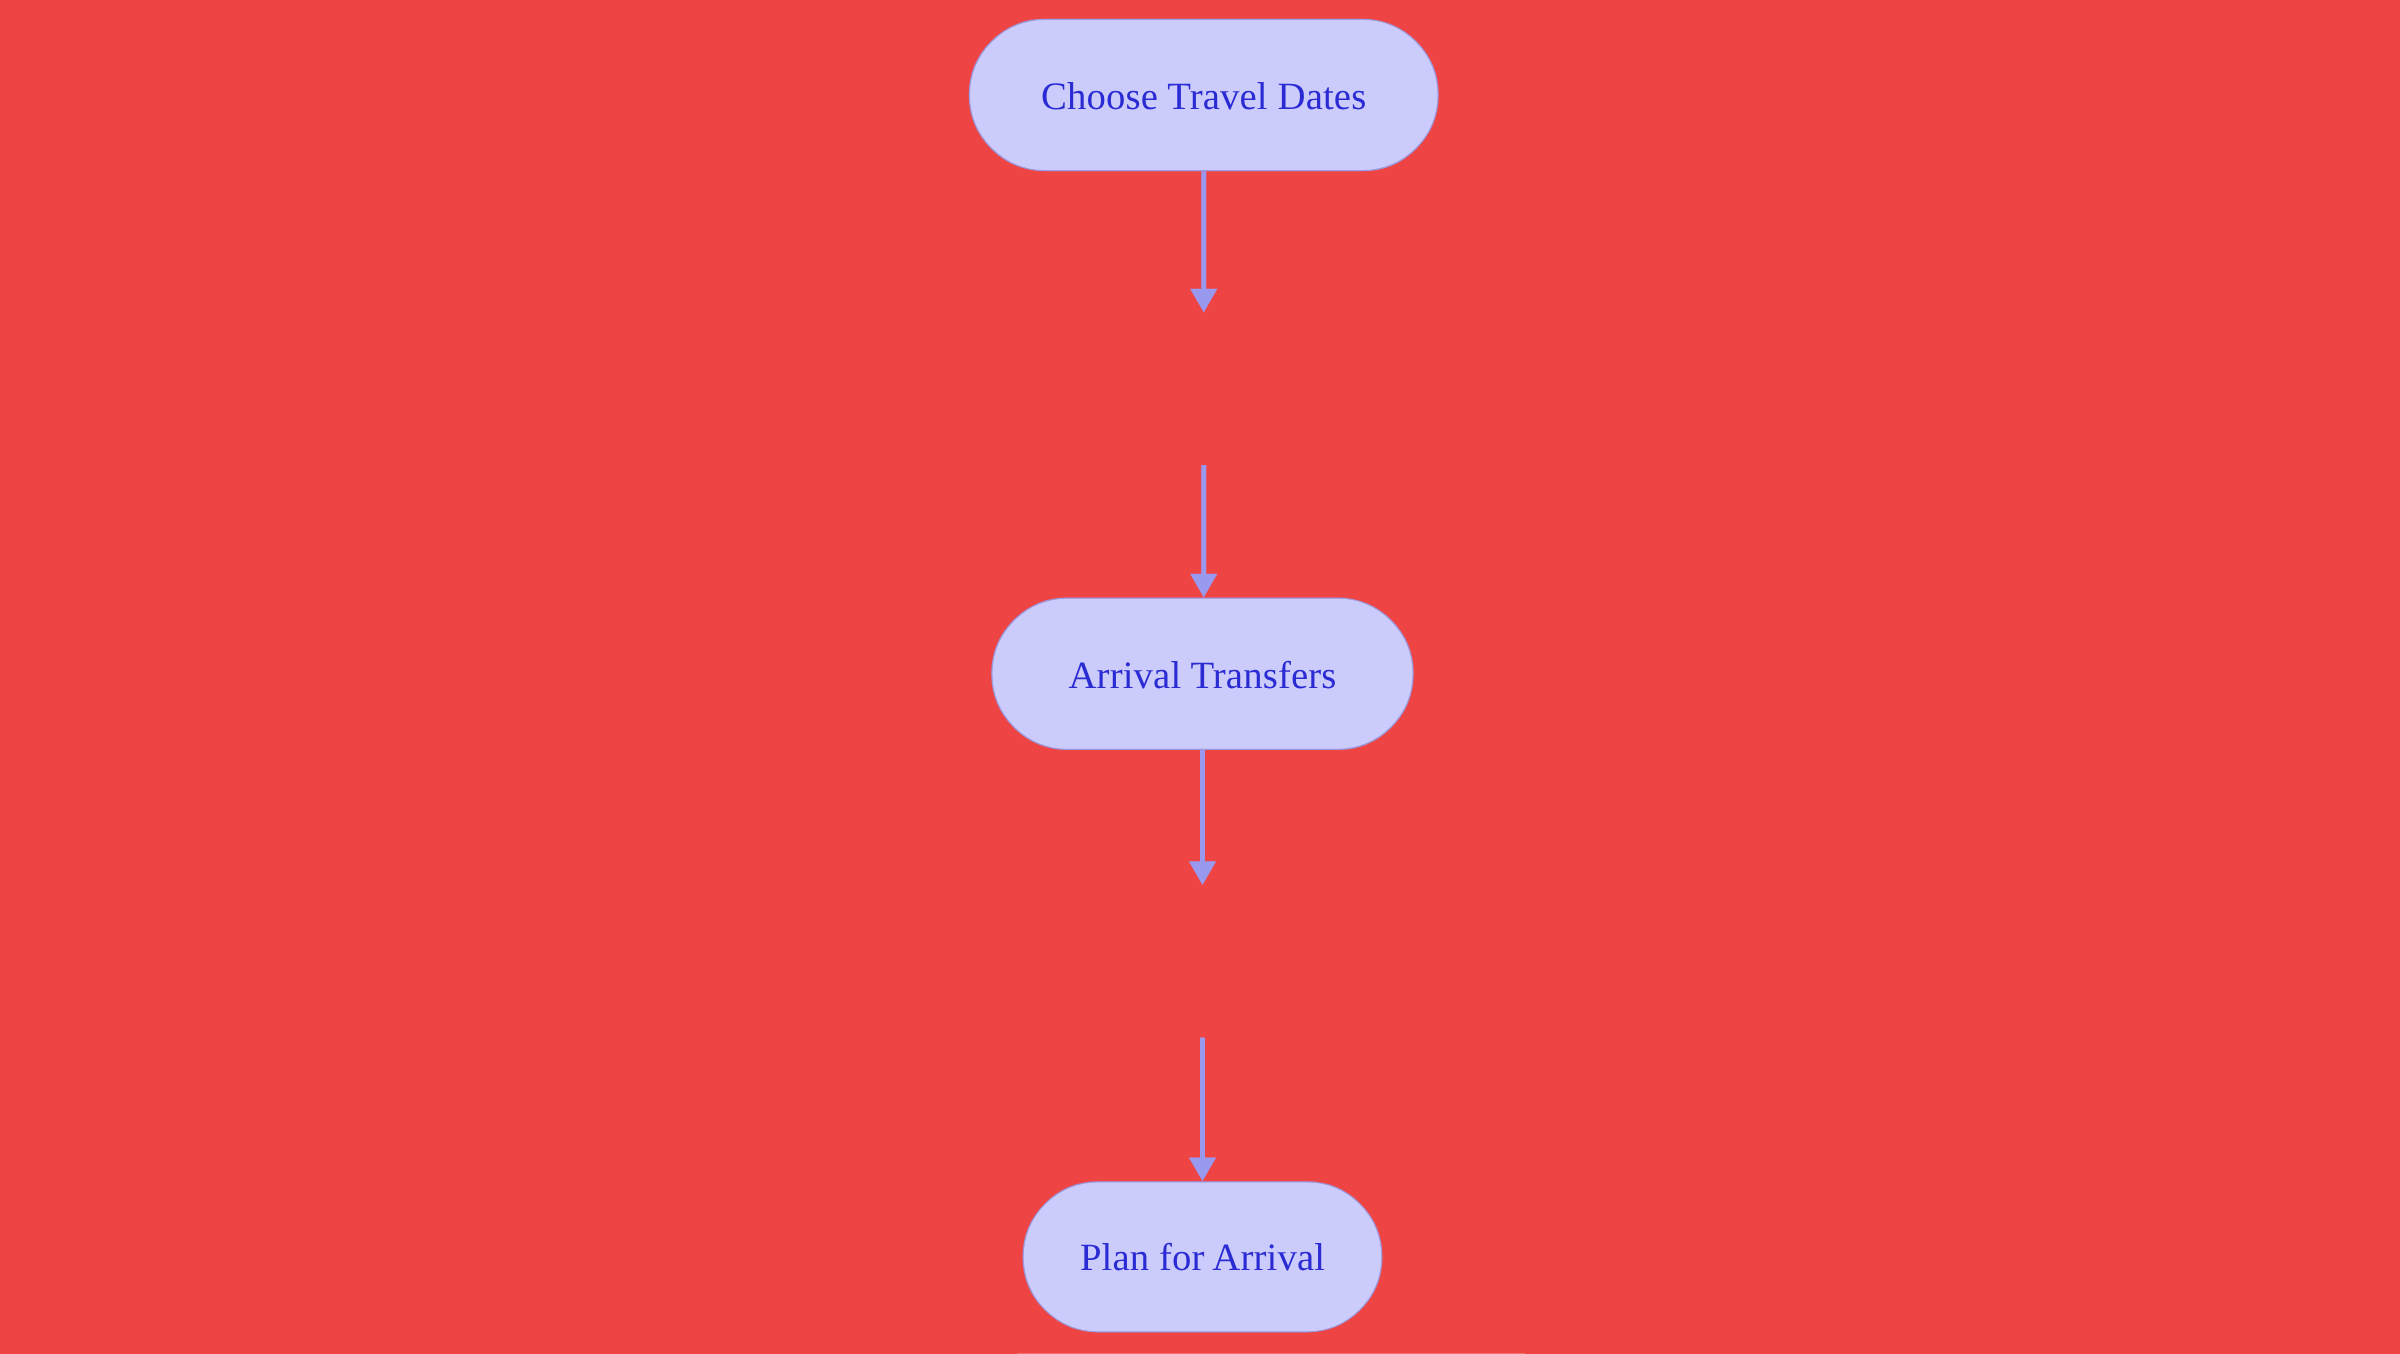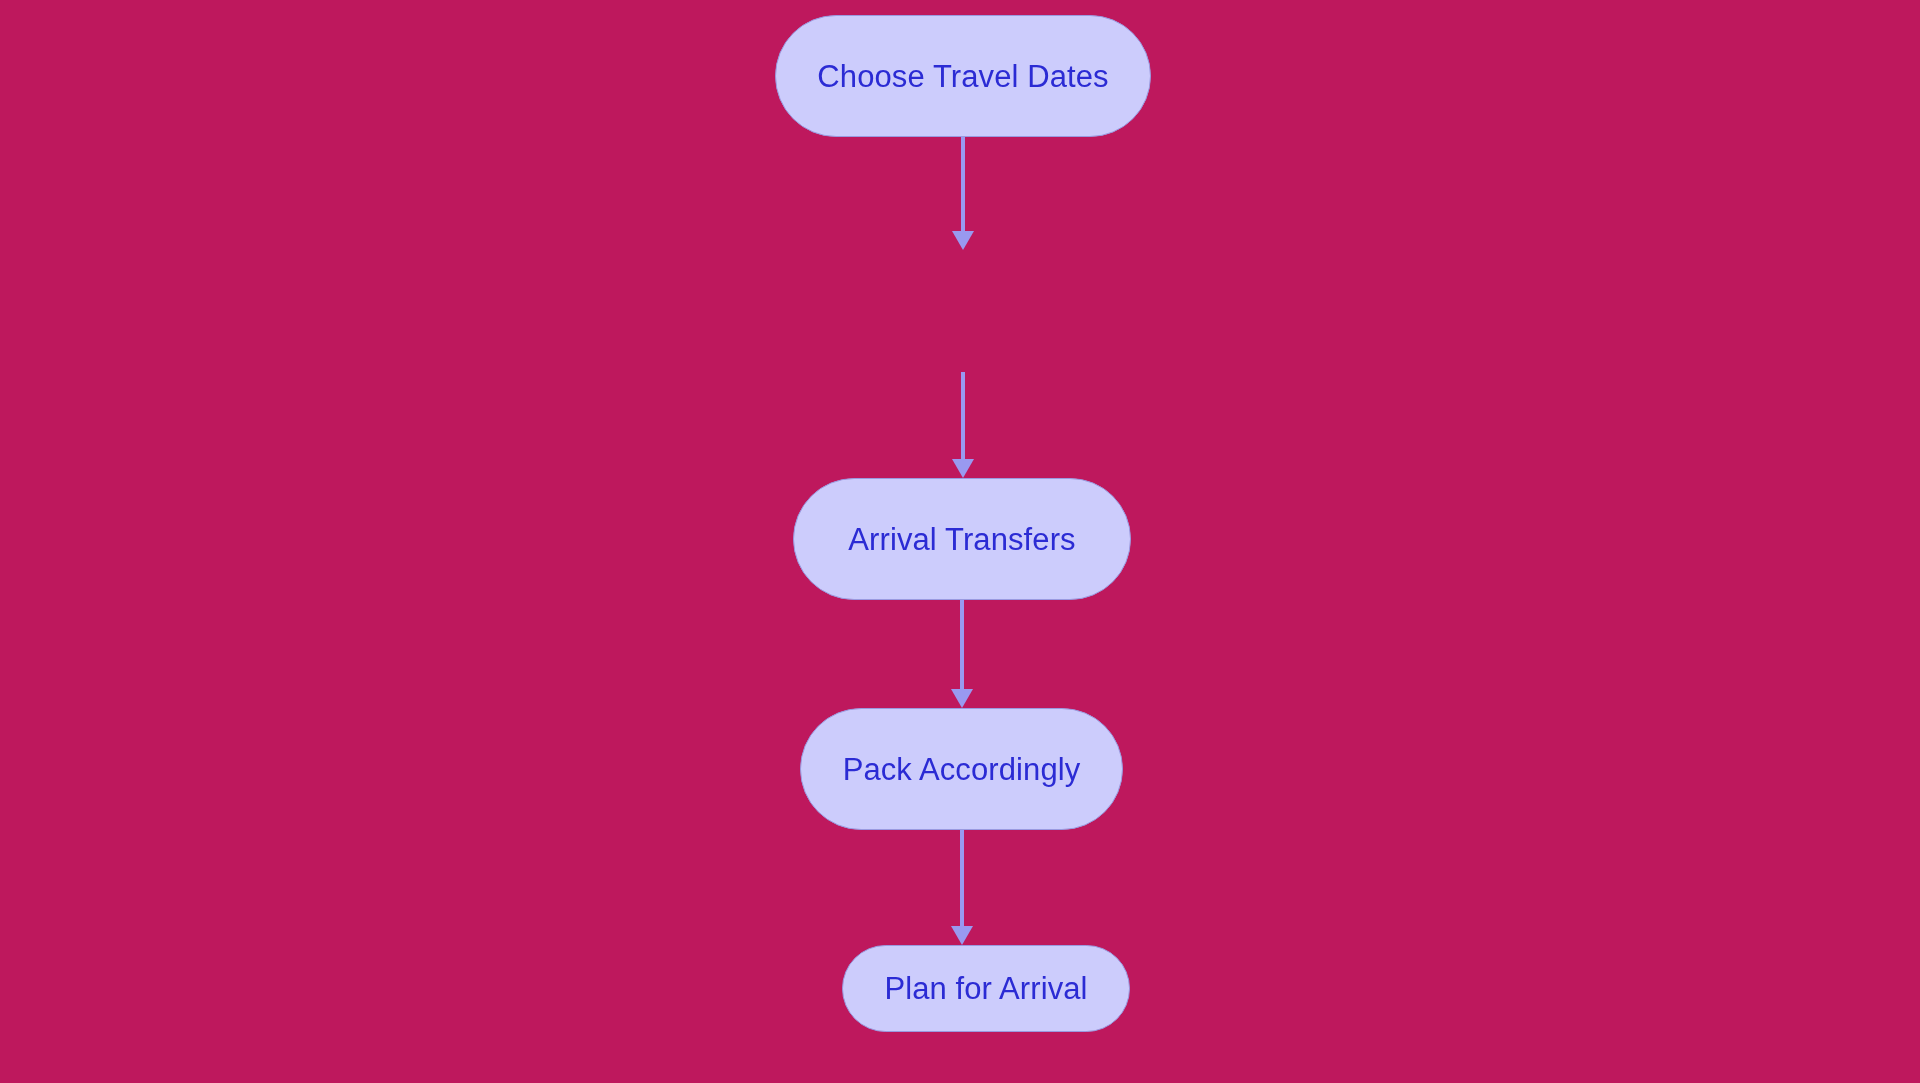--- a/index.html
+++ b/index.html
@@ -11,21 +11,22 @@
   body {
     width: 1920px;
     height: 1083px;
     font-family: "Liberation Sans", "DejaVu Sans", sans-serif;
     overflow: hidden;
   }
   #flowchart-canvas {
     position: relative;
     width: 1920px;
     height: 1083px;
-    background: #be185d;
+    background: #ef4444;
+    font-family: Liberation Serif, serif;
   }
   .flow-node {
     position: absolute;
     box-sizing: border-box;
     background: #ccccfc;
     border: 1.6px solid #9a9ae0;
     border-radius: 999px;
     display: flex;
     align-items: center;
     justify-content: center;
@@ -79,21 +80,18 @@
       </g>
     </svg>
 
   <div id="node-layer" style="position:absolute; left:0; top:0; width:1920px; height:1083px;">
       <div class="flow-node" style="left: 775px; top: 15px; width: 376px; height: 122px;">
         <span class="node-label">Choose Travel Dates</span>
       </div>
       <div class="flow-node" style="left: 793px; top: 478px; width: 338px; height: 122px;">
         <span class="node-label">Arrival Transfers</span>
       </div>
-      <div class="flow-node" style="left: 800px; top: 708px; width: 323px; height: 122px;">
-        <span class="node-label">Pack Accordingly</span>
-      </div>
-      <div class="flow-node" style="left: 842px; top: 945px; width: 288px; height: 87px;">
+      <div class="flow-node" style="left: 818px; top: 945px; width: 288px; height: 121px;">
         <span class="node-label">Plan for Arrival</span>
       </div>
     </div>
 
 </div>
 
 </body></html>

